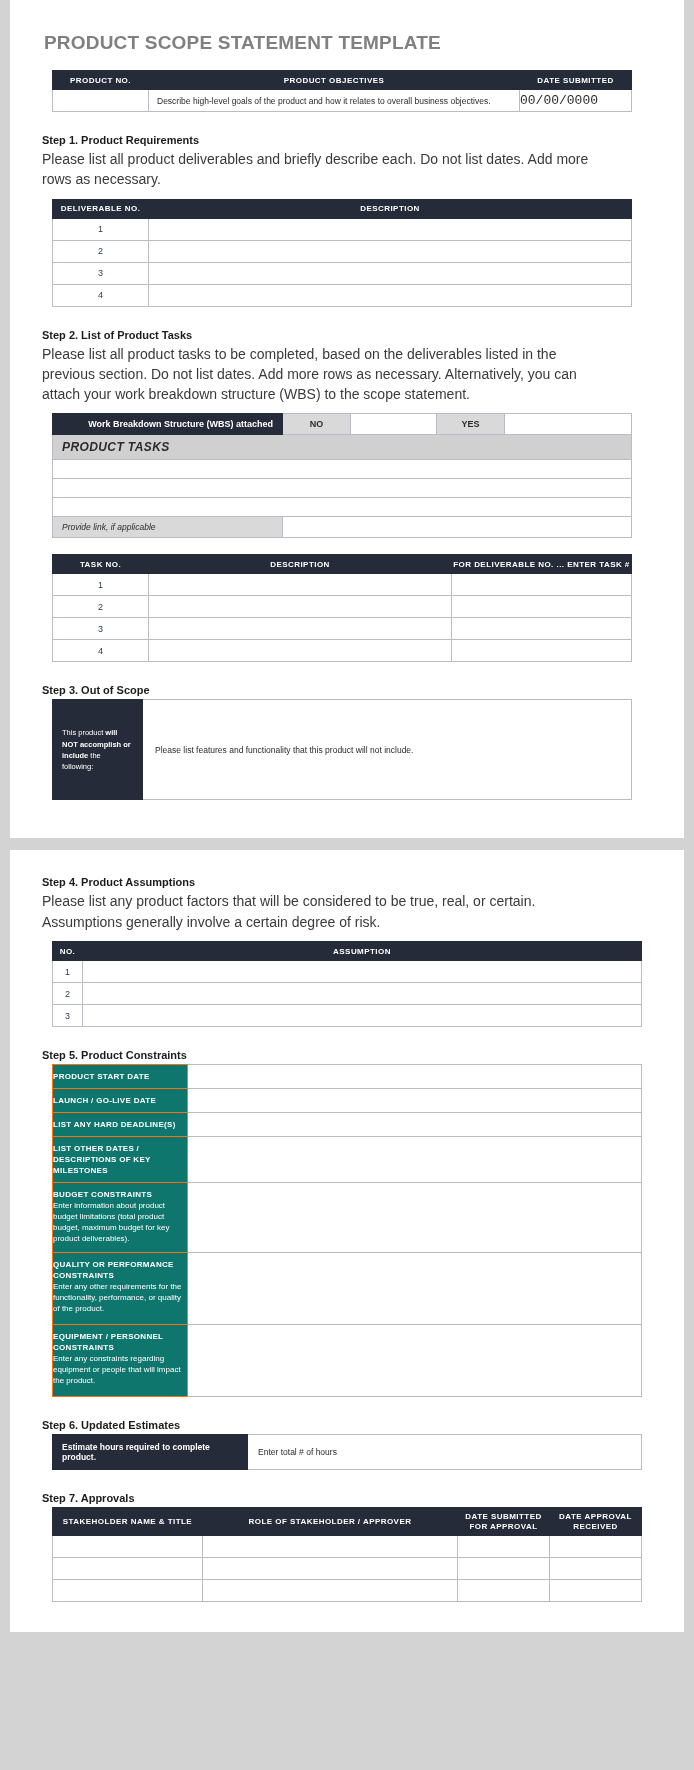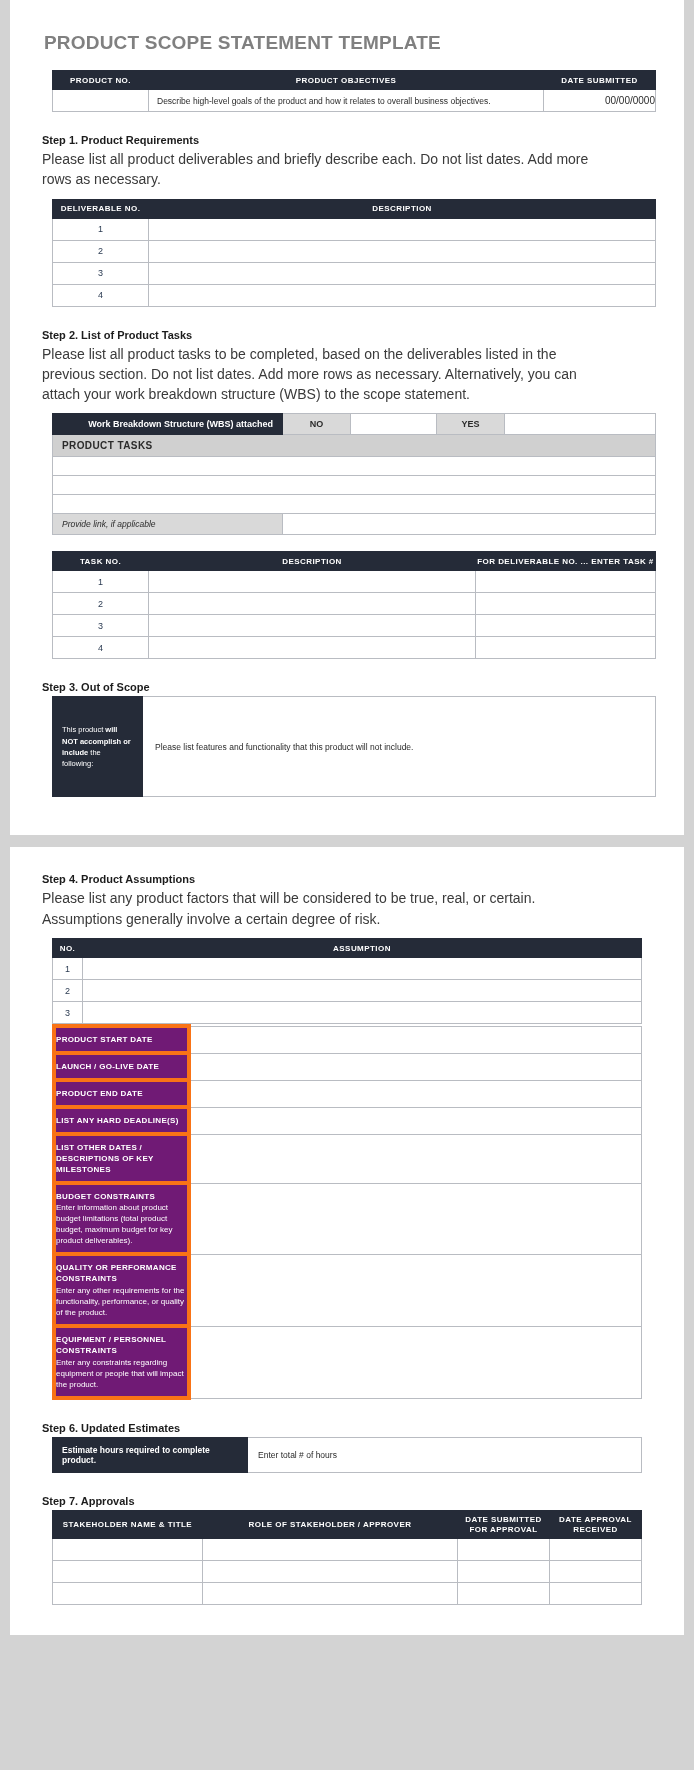--- a/index.html
+++ b/index.html
@@ -9,21 +9,21 @@
     background:#d3d3d3;
     font-family:"Liberation Sans", sans-serif;
     color:#2b2b2b;
     -webkit-font-smoothing:antialiased;
   }
   .page {
     background:#ffffff;
     margin:0 10px;
     padding:0 0 0 0;
   }
-  .page1 { padding:18px 8px 38px 22px; }
+  .page1 { padding:18px 32px 38px 22px; }
   .gap { height:12px; background:#d3d3d3; }
   .page2 { padding:22px 22px 30px 22px; }
 
   .doc-title {
     font-size:19px;
     font-weight:bold;
     color:#808080;
     letter-spacing:0.2px;
     margin:14px 0 16px 12px;
   }
@@ -36,21 +36,21 @@
     color:#ffffff;
     font-weight:bold;
     font-size:8px;
     letter-spacing:0.45px;
     text-align:center;
     height:19px;
     border:1px solid #252b38;
   }
 
   .cell { height:22px; font-size:9px; }
-  .cell-center { text-align:right; font-size:10px; }
+  .cell-center { text-align:left; font-size:13px;font-family:Liberation Mono, monospace; }
   .cell-pad { padding:4px 8px; font-size:8.5px; }
 
   .step-h {
     font-size:11px;
     font-weight:bold;
     color:#1c1c1c;
     margin:22px 0 3px 10px;
   }
   .step-h.first { margin-top:20px; }
   .step-sub {
@@ -65,41 +65,41 @@
   .row-num { width:96px; text-align:center; font-size:9px; color:#2b3b52; height:22px; }
 
   
   .wbs-label {
     background:#252b38; color:#fff; font-weight:bold; font-size:9px;
     padding:5px 9px; border:1px solid #252b38; text-align:right;
   }
   .wbs-opt { background:#d9d9d9; text-align:center; font-weight:bold; font-size:9px; height:21px; }
   .wbs-blank { background:#ffffff; height:21px; }
   .tasks-bar {
-    background:#d0d0d0; font-weight:bold; font-size:10px; letter-spacing:0.4px;
-    padding:5px 9px; text-align:left; height:19px;
+    background:#d0d0d0; font-weight:bold; font-size:12px; letter-spacing:0.4px;
+    padding:5px 9px; text-align:left; height:19px;font-style:italic;
   }
   .task-blank { height:19px; background:#fff; }
   .link-label {
     background:#d9d9d9; font-style:italic; font-size:8.5px; padding:5px 9px; height:21px;
   }
   .link-input { background:#fff; height:21px; }
 
   
   .oos-dark {
     background:#252b38; color:#ffffff; font-size:7.5px; line-height:1.5;
     padding:8px 9px; width:90px; vertical-align:middle; border:1px solid #252b38;
   }
   .oos-dark b { font-weight:bold; }
   .oos-body { font-size:8.5px; padding:8px 12px; vertical-align:middle; }
 
   
   .c-label {
-    background:#701a75; color:#ffffff; font-size:8px; line-height:1.38;
-    padding:6px 0; vertical-align:top; width:135px; border:4px solid #f97316;
+    background:#0f766e; color:#ffffff; font-size:8px; line-height:1.38;
+    padding:6px 0; vertical-align:top; width:135px; border:1px solid #f97316;
   }
   .c-label .t { font-weight:bold; display:block; letter-spacing:0.3px; }
   .c-label .d { display:block; font-weight:normal; }
   .c-val { background:#fff; }
 
   .est-label {
     background:#252b38; color:#fff; font-weight:bold; font-size:8.5px;
     padding:7px 9px; width:195px; border:1px solid #252b38;
   }
   .est-val { font-size:8.5px; padding:7px 10px; }
@@ -293,42 +293,37 @@
       <td class="cell"></td>
     </tr>
     <tr>
       <td class="row-num" style="width:30px">3</td>
       <td class="cell"></td>
     </tr>
   </tbody>
       </table>
   </div>
 
+  <div class="step-h">Step 5. Product Constraints</div>
   <div class="tbl-wrap">
   <table>
     <colgroup>
           <col style="width:135px">
           <col>
         </colgroup>
     <tbody>
       <tr>
         <td class="c-label" style="height:21px;vertical-align:middle">
           <span class="t">PRODUCT START DATE</span>
         </td>
         <td class="c-val"></td>
       </tr>
       <tr>
         <td class="c-label" style="height:21px;vertical-align:middle">
           <span class="t">LAUNCH / GO-LIVE DATE</span>
-        </td>
-        <td class="c-val"></td>
-      </tr>
-      <tr>
-        <td class="c-label" style="height:21px;vertical-align:middle">
-          <span class="t">PRODUCT END DATE</span>
         </td>
         <td class="c-val"></td>
       </tr>
       <tr>
         <td class="c-label" style="height:21px;vertical-align:middle">
           <span class="t">LIST ANY HARD DEADLINE(S)</span>
         </td>
         <td class="c-val"></td>
       </tr>
       <tr>

